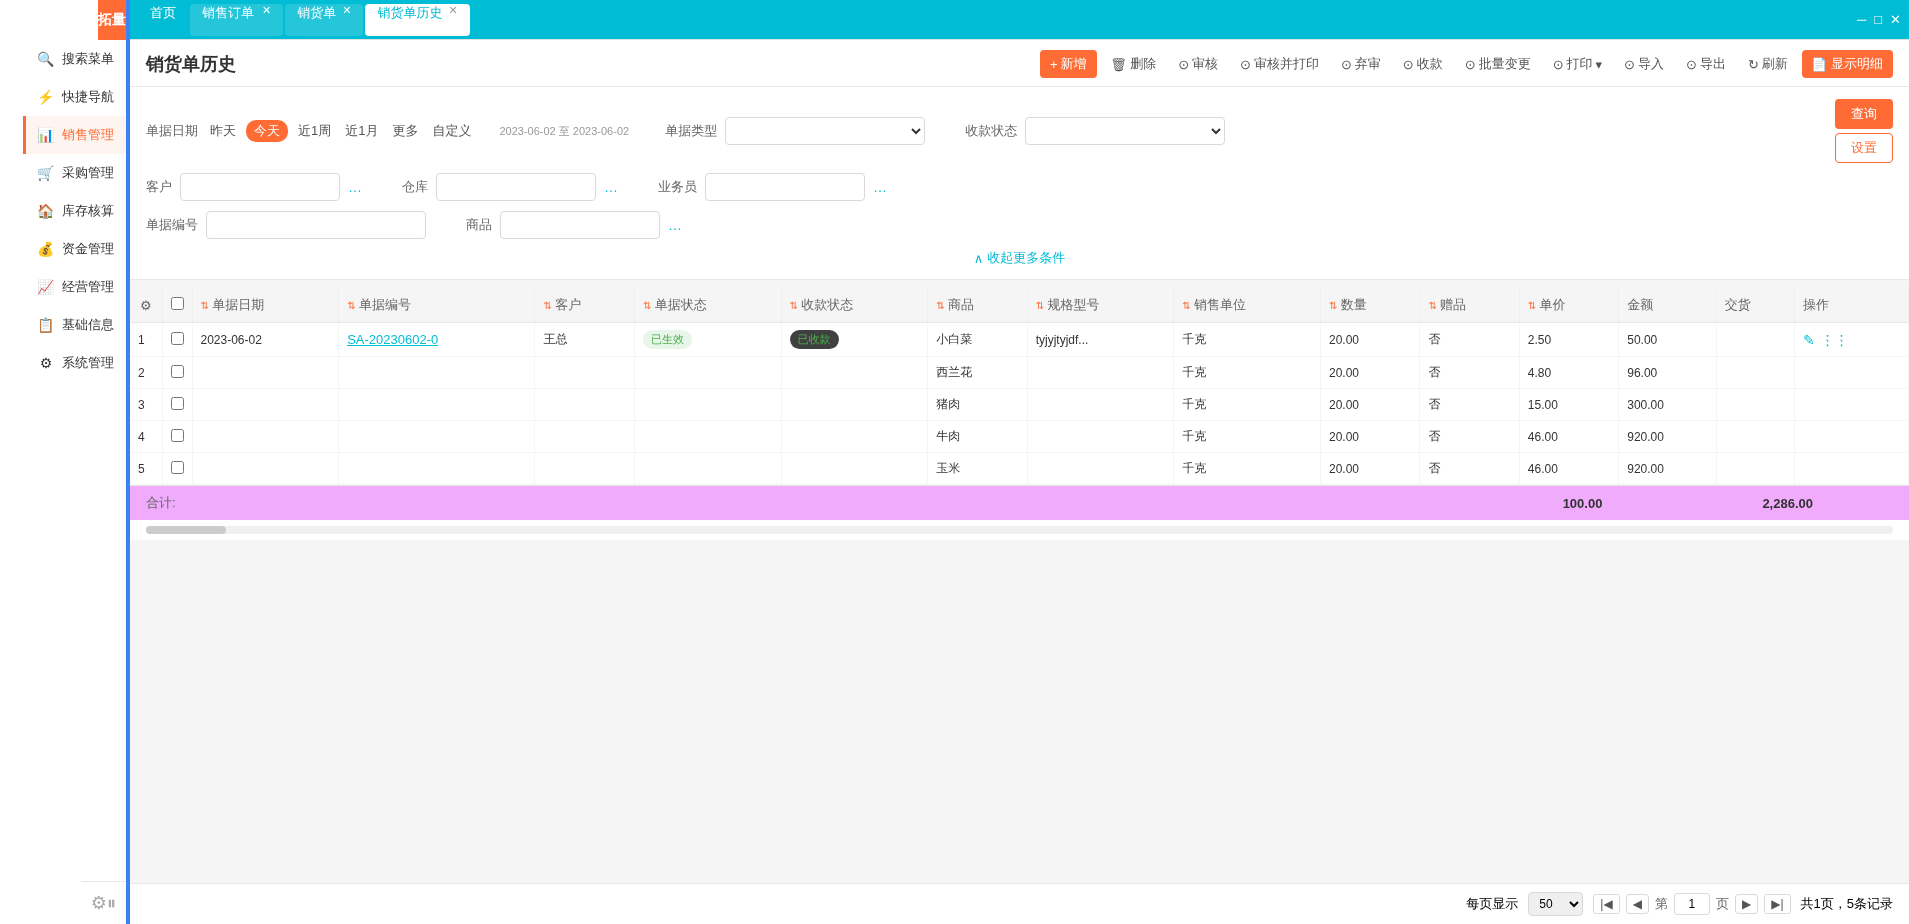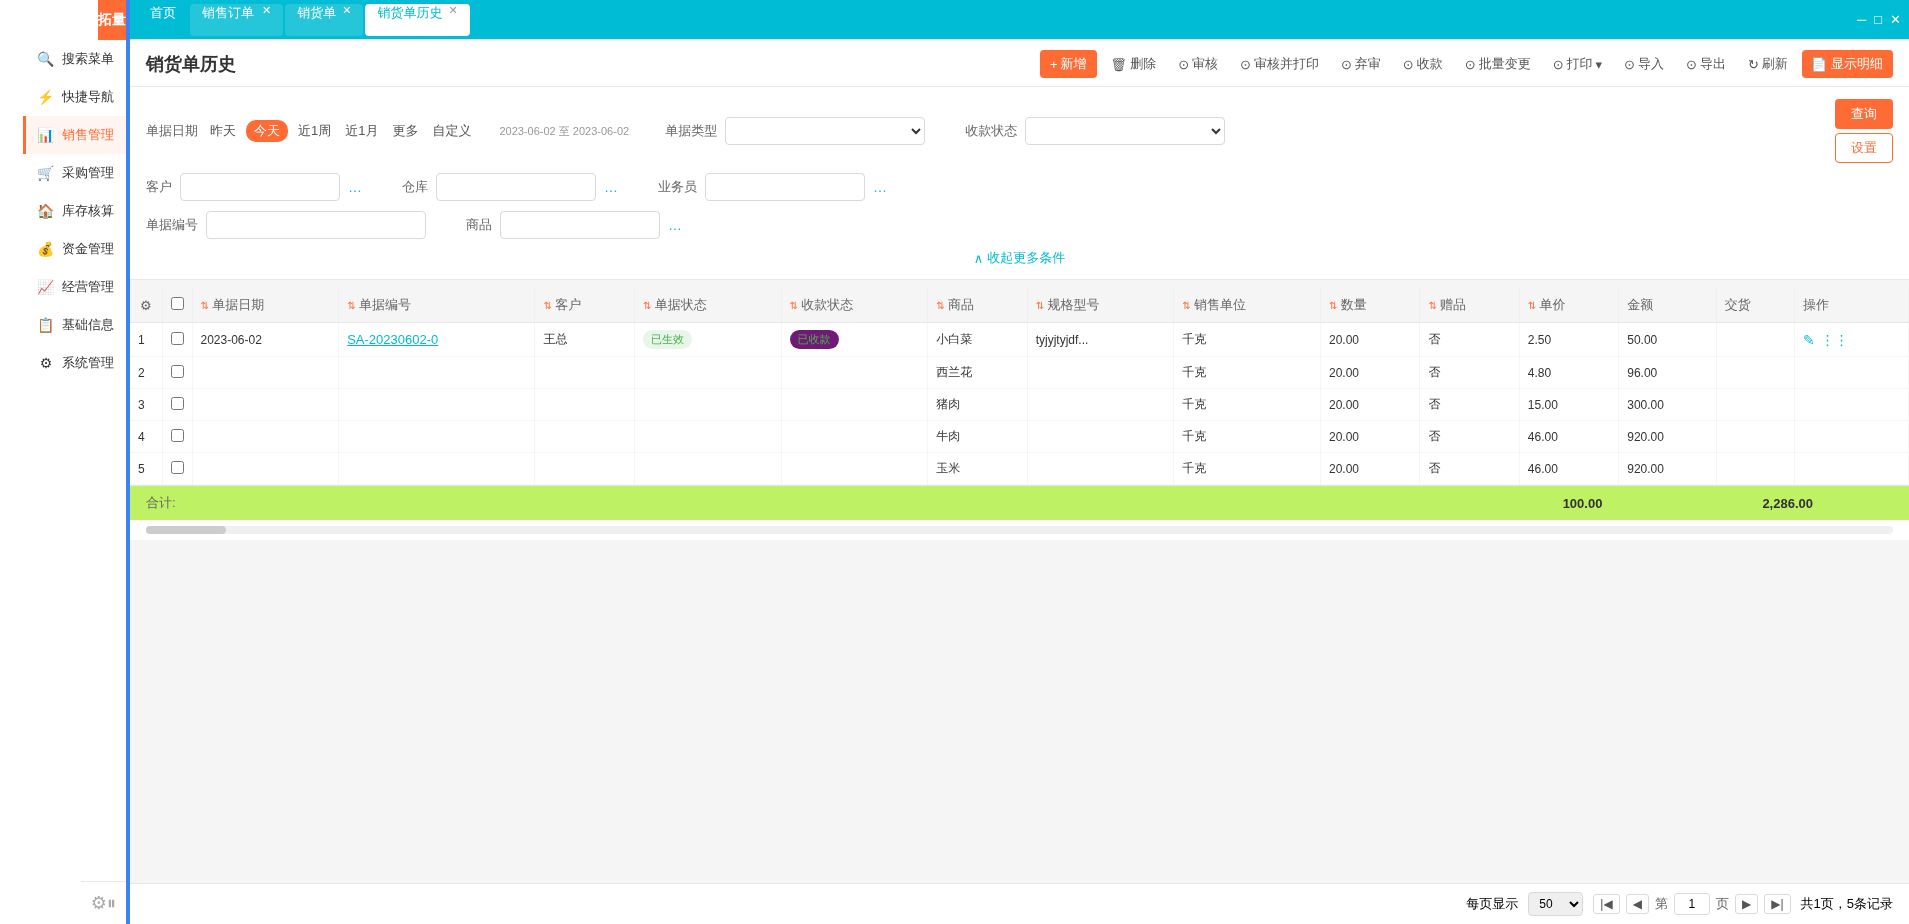--- a/index.html
+++ b/index.html
@@ -256,28 +256,28 @@
       white-space: nowrap;
     }
     .sort-icon { color: #ff6b35; font-size: 10px; }
     .badge {
       display: inline-block;
       padding: 2px 8px;
       border-radius: 10px;
       font-size: 11px;
     }
     .badge-active { background: #e8f5e9; color: #4caf50; }
-    .badge-paid { background: #701a75; color: #4caf50; }
+    .badge-paid { background: #404040; color: #4caf50; }
     .link-text { color: #00bcd4; cursor: pointer; text-decoration: underline; }
     .action-icons { display: flex; gap: 6px; color: #00bcd4; }
     .action-icon { cursor: pointer; font-size: 14px; }
 
     
     .table-footer {
-      background: #bef264;
+      background: #f0abfc;
       border-top: 1px solid #e8e8e8;
       padding: 8px 16px;
       display: flex;
       align-items: center;
       gap: 40px;
     }
     .footer-label { color: #666; font-size: 13px; }
     .footer-total { font-weight: bold; color: #333; font-size: 13px; }
 
     

